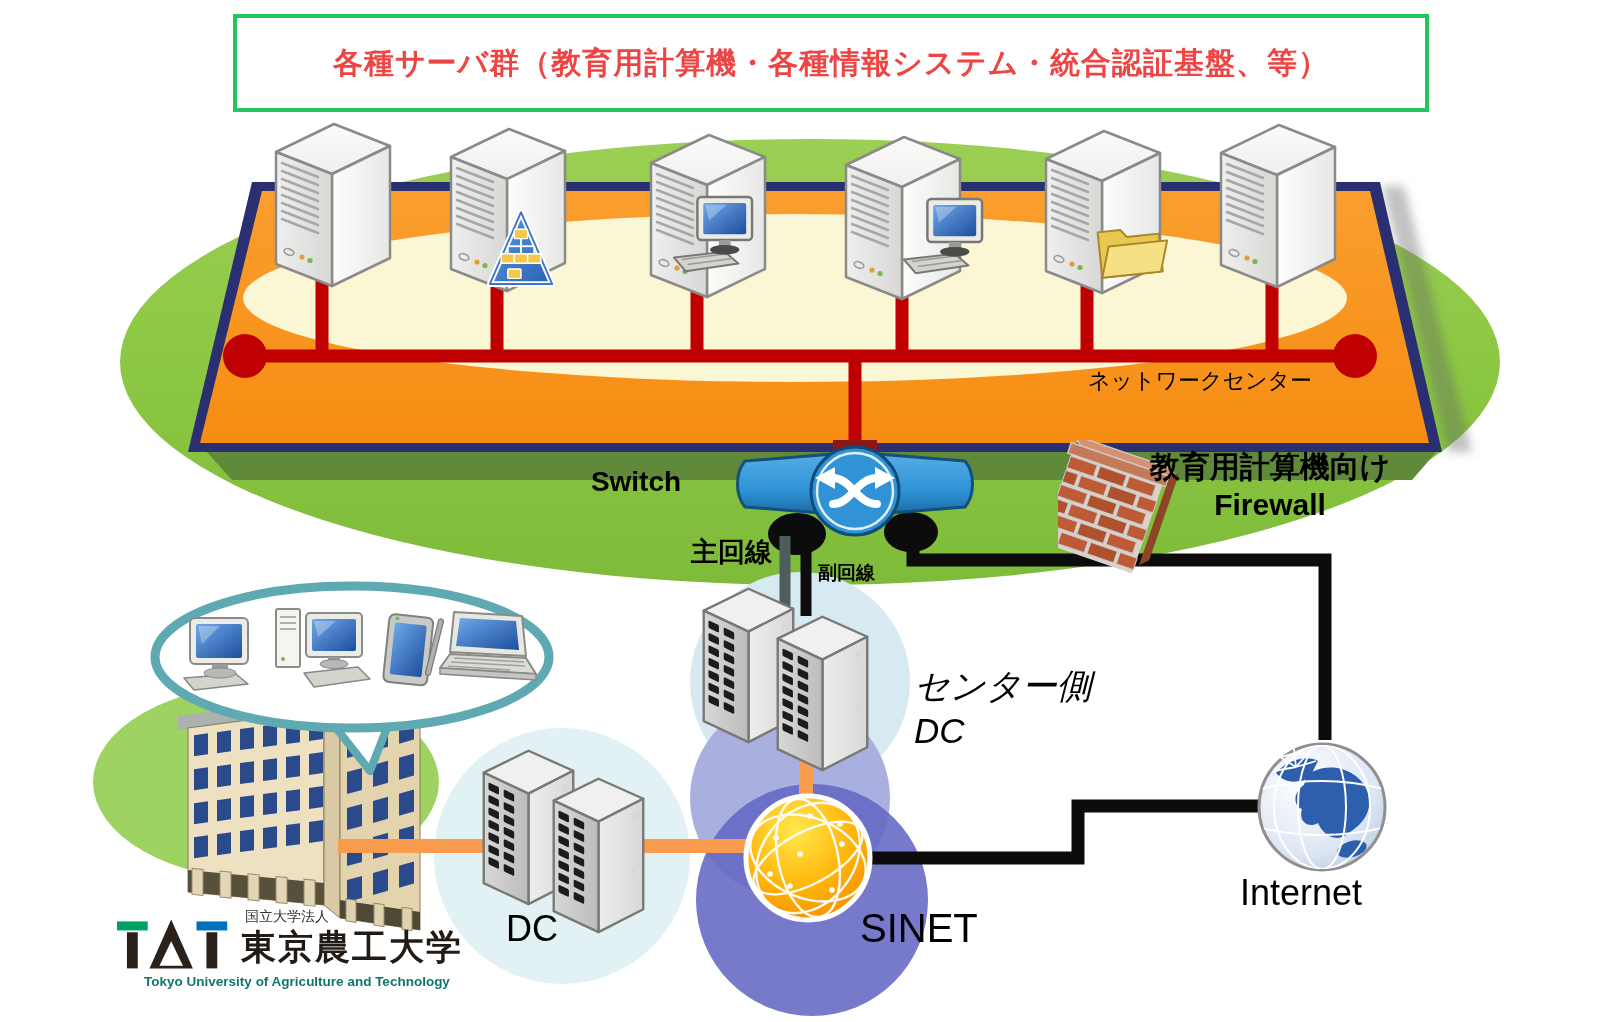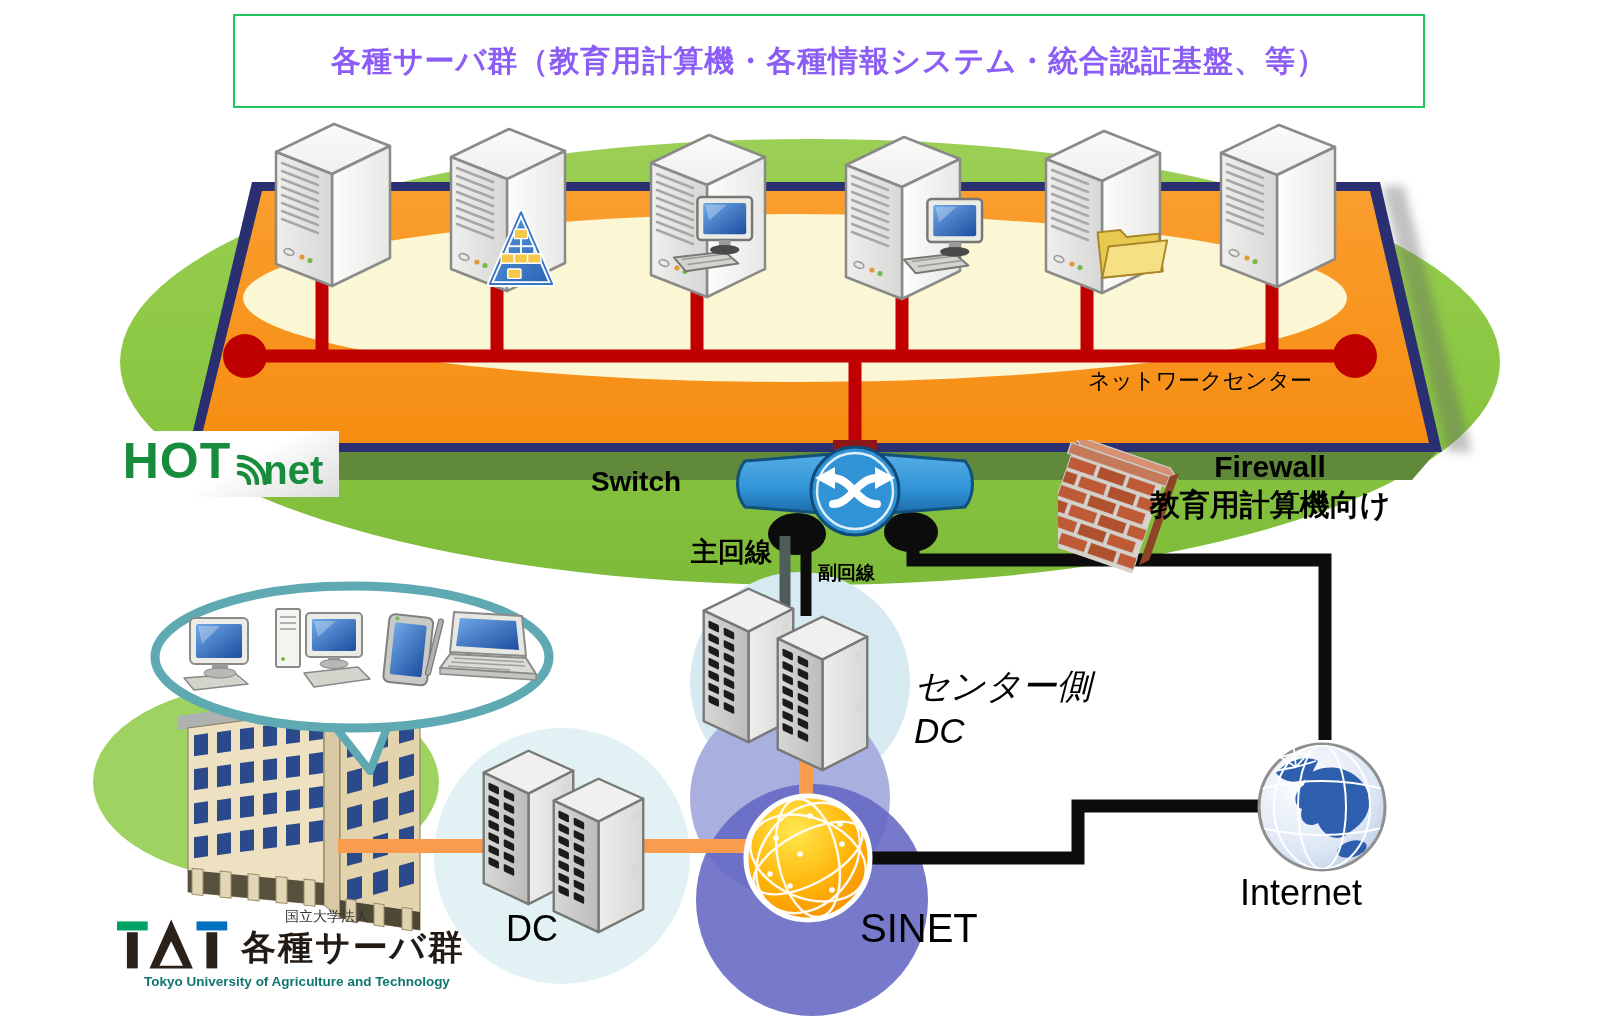--- a/index.html
+++ b/index.html
@@ -2,44 +2,44 @@
 <html><head>
 <meta charset="utf-8">
 <style>
   html,body{margin:0;padding:0;background:#fff;}
   #stage{position:relative;width:1602px;height:1022px;background:#ffffff;overflow:hidden;
          font-family:"Liberation Sans","DejaVu Sans",sans-serif;}
   #stage svg{display:block;}
   .abs{position:absolute;}
   .lbl{position:absolute;color:#000;white-space:nowrap;}
   .bold{font-weight:700;}
-  #title-box{left:233px;top:14px;width:1188px;height:90px;border:2px solid #22c55e;background:#fff;
+  #title-box{left:233px;top:14px;width:1188px;height:90px;border:4px solid #22c55e;background:#fff;
              display:flex;align-items:center;justify-content:center;font-size:30px;font-weight:600;
-             color:#8b5cf6;letter-spacing:1px;}
+             color:#ef4444;letter-spacing:1px;}
   #hotnet-box{left:107px;top:431px;width:232px;height:66px;background:linear-gradient(150deg,#ffffff 55%,#dcdcdc 100%);
               display:flex;align-items:flex-start;justify-content:center;}
   #hotnet-box .hot{font-size:50px;font-weight:800;color:#178C3C;letter-spacing:1px;line-height:60px;}
   #hotnet-box .net{font-size:40px;font-weight:800;color:#178C3C;line-height:46px;margin-top:16px;margin-left:-8px;}
   .circle{position:absolute;border-radius:50%;}
   #circ-d{left:434px;top:728px;width:256px;height:256px;background:#E2F1F3;}
   #circ-a{left:690px;top:572px;width:220px;height:220px;background:#D7E9F1;}
   #circ-b{left:690px;top:698px;width:200px;height:200px;background:#A9AFDF;}
   #circ-c{left:696px;top:784px;width:232px;height:232px;background:rgba(100,104,196,0.88);}
   #label-netcenter{left:1020px;top:366px;width:360px;text-align:center;font-size:22px;font-weight:500;}
   #label-switch{left:518px;top:464px;width:236px;text-align:center;font-size:28px;line-height:1.28;}
   #label-main-line{left:638px;top:534px;width:134px;text-align:right;font-size:27px;}
   #label-sub-line{left:818px;top:560px;width:130px;font-size:19px;}
   #label-inet-line{left:898px;top:568px;width:238px;text-align:center;font-size:27px;line-height:1.18;}
   #label-fw{left:1118px;top:448px;width:304px;text-align:center;font-size:30px;line-height:1.25;}
   #label-dc-center{left:914px;top:664px;width:230px;font-size:35px;line-height:1.28;font-style:italic;}
   #label-dc-univ{left:506px;top:906px;width:210px;font-size:36px;line-height:1.3;}
   #label-sinet{left:860px;top:906px;width:220px;font-size:40px;}
   #label-internet{left:1240px;top:872px;width:170px;text-align:left;font-size:36px;}
   #tuat{left:115px;top:902px;width:366px;height:96px;}
-  #tuat .corp{position:absolute;left:130px;top:6px;font-size:14px;font-weight:500;color:#333;margin-left:40px;}
+  #tuat .corp{position:absolute;left:130px;top:6px;font-size:14px;font-weight:500;color:#333;}
   #tuat .name{position:absolute;left:126px;top:22px;font-size:35px;font-weight:700;color:#221A14;letter-spacing:2px;}
   #tuat .en{position:absolute;left:6px;top:72px;width:352px;text-align:center;font-size:13.5px;font-weight:700;color:#0f766e;}
 </style>
 </head>
 <body>
 
 <div id="stage">
 
   <svg width="0" height="0" style="position:absolute" aria-hidden="true">
     <defs>
@@ -349,31 +349,20 @@
       <use href="#sv-ws"></use>
     </svg>
   <svg class="abs" style="left:1090px;top:212px" width="80" height="76">
       <use href="#sv-folder"></use>
     </svg>
 
   <div id="title-box" class="abs">
     <span>各種サーバ群（教育用計算機・各種情報システム・統合認証基盤、等）</span>
   </div>
 
-  <div id="hotnet-box" class="abs">
-    <span class="hot">HOT</span>
-    <svg width="40" height="48" viewBox="0 0 40 48" style="margin-top:6px">
-      <g stroke="#178C3C" stroke-width="4.5" fill="none" stroke-linecap="round">
-        <path d="M8,36 A10,10 0 0 1 18,46"></path>
-        <path d="M8,28 A18,18 0 0 1 26,46"></path>
-        <path d="M8,20 A26,26 0 0 1 34,46"></path>
-      </g>
-    </svg>
-    <span class="net">net</span>
-  </div>
 
   <svg class="abs" style="left:172px;top:678px" width="310" height="280" viewBox="0 0 310 280">
     <polygon points="6,52 148,32 148,18 6,38" fill="#ADB1AF"></polygon>
     <polygon points="148,32 168,56 168,42 148,18" fill="#8E9290"></polygon>
     <polygon points="168,56 250,34 250,20 168,42" fill="#A4A8A6"></polygon>
     <polygon points="16,50 152,32 152,227 16,214" fill="#EDE1C2" stroke="#8A7A58" stroke-width="1"></polygon>
     <polygon points="152,32 168,54 168,240 152,227" fill="#D9C9A4" stroke="#8A7A58" stroke-width="1"></polygon>
     <polygon points="168,54 248,32 248,252 168,240" fill="#E4D4AE" stroke="#8A7A58" stroke-width="1"></polygon>
     <g transform="translate(16,50) skewY(-7.55)" fill="#2A4A8C">
       <rect x="6" y="8" width="14" height="21"></rect>
@@ -505,22 +494,22 @@
       <use href="#sv-globe-inet"></use>
     </svg>
 
   <div id="label-netcenter" class="lbl">ネットワークセンター</div>
   <div id="label-switch" class="lbl bold">
     <div>Switch</div>
   </div>
   <div id="label-main-line" class="lbl bold">主回線</div>
   <div id="label-sub-line" class="lbl bold">副回線</div>
   <div id="label-fw" class="lbl bold">
+    <div>教育用計算機向け</div>
     <div>Firewall</div>
-    <div>教育用計算機向け</div>
   </div>
   <div id="label-dc-center" class="lbl">
     <div>センター側</div>
     <div>DC</div>
   </div>
   <div id="label-dc-univ" class="lbl">
     <div>DC</div>
   </div>
   <div id="label-sinet" class="lbl">SINET</div>
   <div id="label-internet" class="lbl">Internet</div>
@@ -528,17 +517,17 @@
   <div id="tuat" class="abs">
     <svg class="abs" style="left:2px;top:14px" width="112" height="56" viewBox="0 0 124 58">
       <rect x="0" y="4" width="34" height="10" fill="#00A263"></rect>
       <rect x="11" y="16" width="12" height="40" fill="#2B211B"></rect>
       <polygon points="60,2 84,56 36,56" fill="#2B211B"></polygon>
       <polygon points="60,26 73,53 47,53" fill="#ffffff"></polygon>
       <rect x="88" y="4" width="34" height="10" fill="#0070C0"></rect>
       <rect x="99" y="16" width="12" height="40" fill="#2B211B"></rect>
     </svg>
     <div class="corp">国立大学法人</div>
-    <div class="name">各種サーバ群</div>
+    <div class="name">東京農工大学</div>
     <div class="en">Tokyo University of Agriculture and Technology</div>
   </div>
 
 </div>
 
 </body></html>

